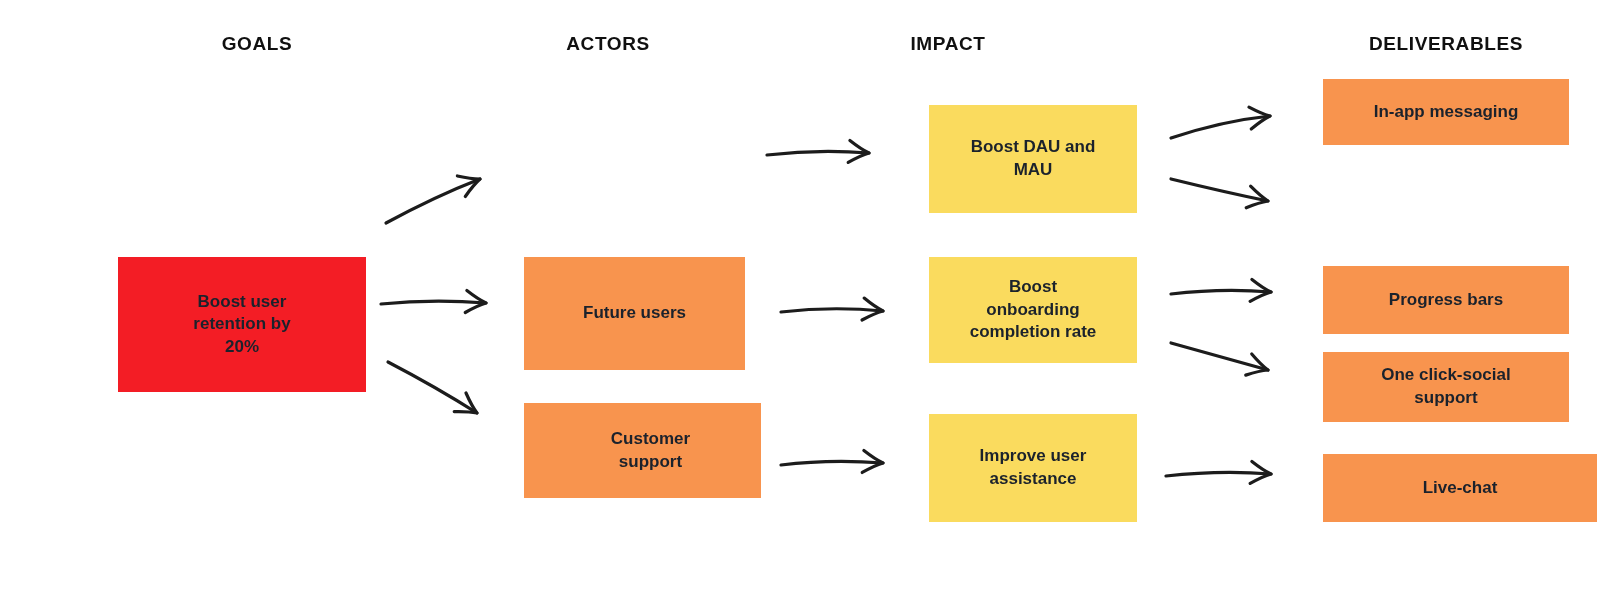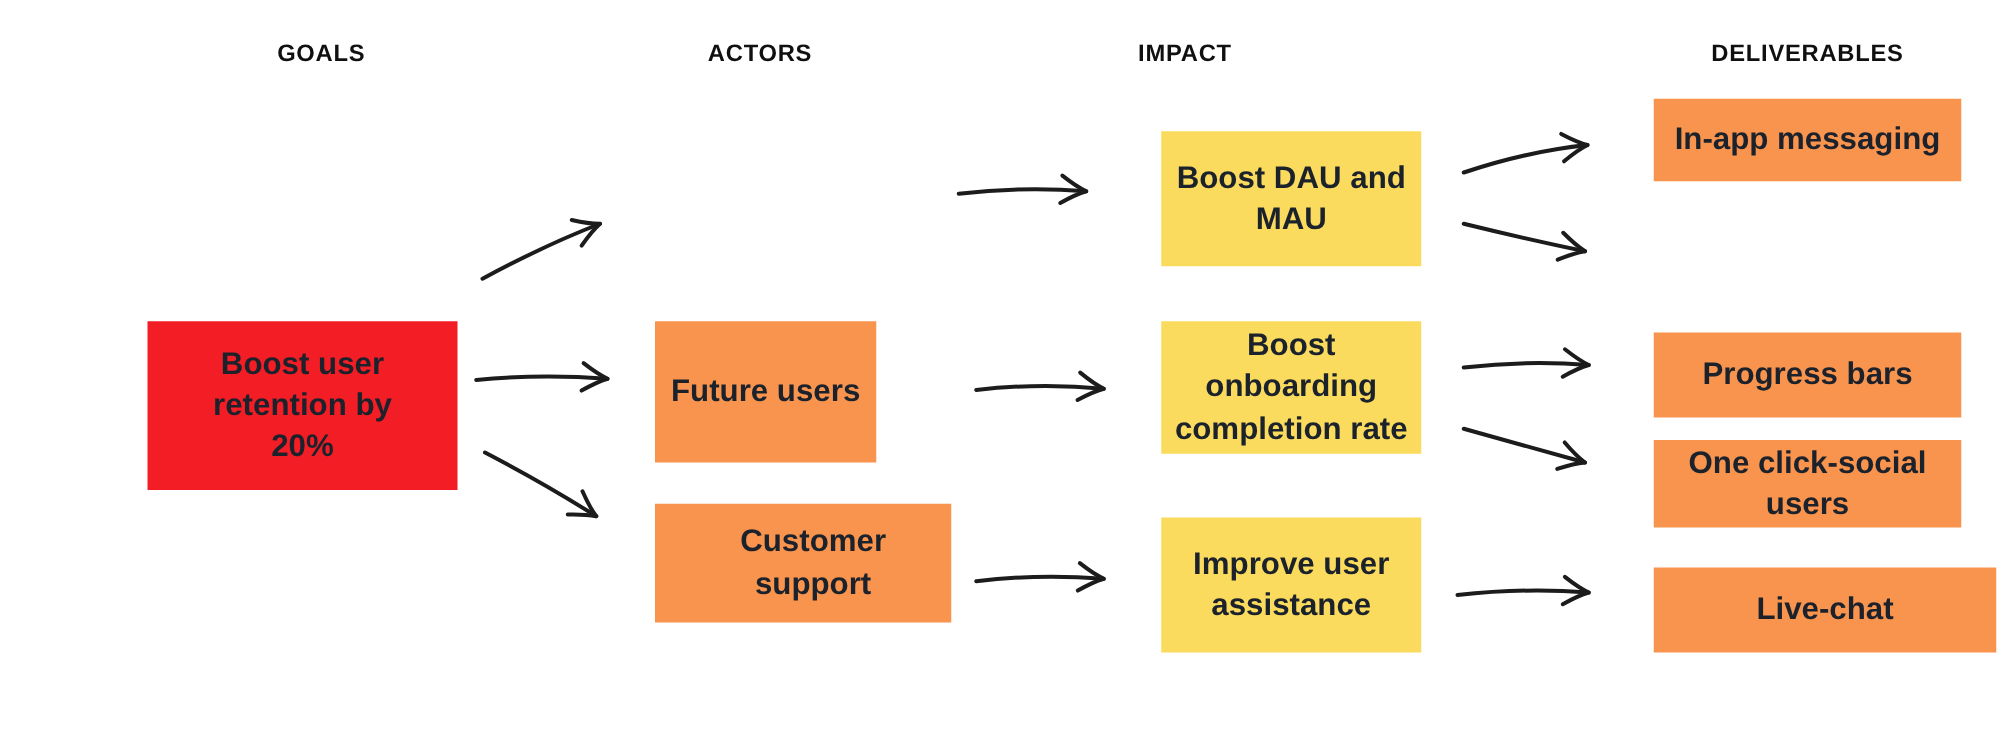--- a/index.html
+++ b/index.html
@@ -25,21 +25,21 @@
     letter-spacing: 0.6px;
     color: var(--header-text, #101010);
     white-space: nowrap;
   }
   .node {
     position: absolute;
     display: flex;
     align-items: center;
     justify-content: center;
     text-align: center;
-    font-size: 25px;
+    font-size: 17px;
     font-weight: 700;
     line-height: 1.33;
     color: var(--node-text, #1b222c);
   }
   .node span { white-space: pre-line; }
   .goal        { background: var(--goal-fill, #f31d25); }
   .actor       { background: var(--actor-fill, #f8944e); }
   .impact      { background: var(--impact-fill, #fadb5e); }
   .deliverable { background: var(--deliverable-fill, #f8944e); }
   .arrows {
@@ -85,21 +85,21 @@
   <div class="col-header" style="left:608px">ACTORS</div>
   <div class="col-header" style="left:948px">IMPACT</div>
   <div class="col-header" style="left:1446px">DELIVERABLES</div>
 
   <div class="node goal" style="left:118px; top:257px; width:248px; height:135px;">
     <span>Boost user
 retention by
 20%</span>
   </div>
 
-  <div class="node actor" style="left:524px; top:257px; width:177px; height:113px;">
+  <div class="node actor" style="left:524px; top:257px; width:221px; height:113px;">
     <span>Future users</span>
   </div>
   <div class="node actor" style="left:524px; top:403px; width:221px; height:95px;padding-left:16px;">
     <span>Customer
 support</span>
   </div>
 
   <div class="node impact" style="left:929px; top:105px; width:208px; height:108px;">
     <span>Boost DAU and
 MAU</span>
@@ -115,19 +115,19 @@
   </div>
 
   <div class="node deliverable" style="left:1323px; top:79px; width:246px; height:66px;">
     <span>In-app messaging</span>
   </div>
   <div class="node deliverable" style="left:1323px; top:266px; width:246px; height:68px;">
     <span>Progress bars</span>
   </div>
   <div class="node deliverable" style="left:1323px; top:352px; width:246px; height:70px;">
     <span>One click-social
-users</span>
+support</span>
   </div>
   <div class="node deliverable" style="left:1323px; top:454px; width:274px; height:68px;">
     <span>Live-chat</span>
   </div>
 
 </div>
 
 </body></html>

